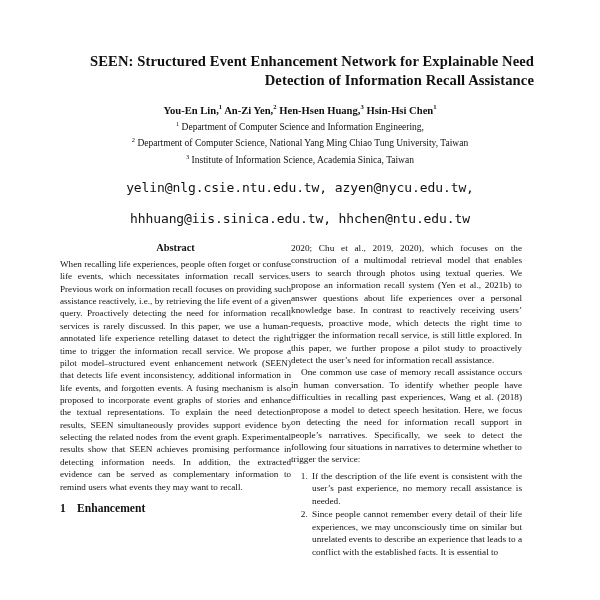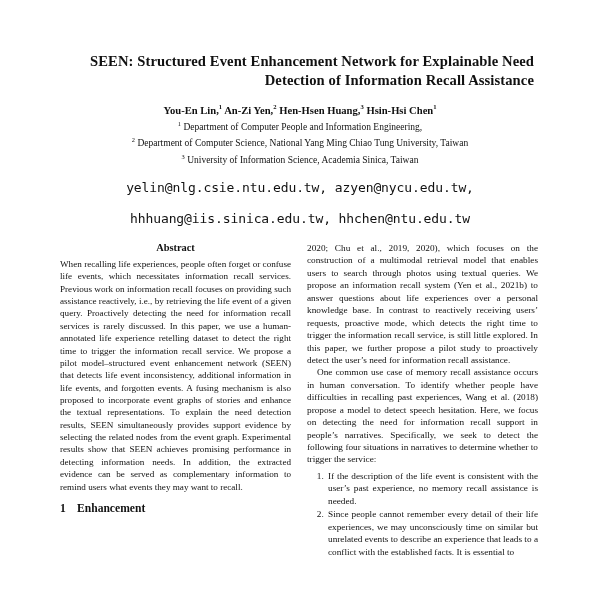--- a/index.html
+++ b/index.html
@@ -64,21 +64,21 @@
     font-family: "DejaVu Sans Mono", "Liberation Mono", monospace;
     font-size: 13px;
     line-height: 1.5;
     letter-spacing: -0.1px;
     text-align: center;
   }
 
   
   .columns {
     display: flex;
-    gap: 16px;
+    gap: 0;
     margin-top: 14px;
     align-items: flex-start;
   }
   .col {
     width: 231px;
     flex: 0 0 231px;
   }
   .section-head-center {
     text-align: center;
     font-weight: bold;
@@ -131,29 +131,29 @@
 
     <div class="authors">
       <span>You-En Lin,</span><sup>1</sup>
       <span>An-Zi Yen,</span><sup>2</sup>
       <span>Hen-Hsen Huang,</span><sup>3</sup>
       <span>Hsin-Hsi Chen</span><sup>1</sup>
     </div>
 
     <div class="affil">
       <sup>1</sup>
-      <span>Department of Computer People and Information Engineering,</span>
+      <span>Department of Computer Science and Information Engineering,</span>
     </div>
     <div class="affil">
       <sup>2</sup>
       <span>Department of Computer Science, National Yang Ming Chiao Tung University, Taiwan</span>
     </div>
     <div class="affil">
       <sup>3</sup>
-      <span>University of Information Science, Academia Sinica, Taiwan</span>
+      <span>Institute of Information Science, Academia Sinica, Taiwan</span>
     </div>
 
     <div class="emails">yelin@nlg.csie.ntu.edu.tw, azyen@nycu.edu.tw,</div>
     <div class="emails">hhhuang@iis.sinica.edu.tw, hhchen@ntu.edu.tw</div>
   </div>
 
   <div class="columns">
 
     <div class="col">
       <div class="section-head-center">Abstract</div>

